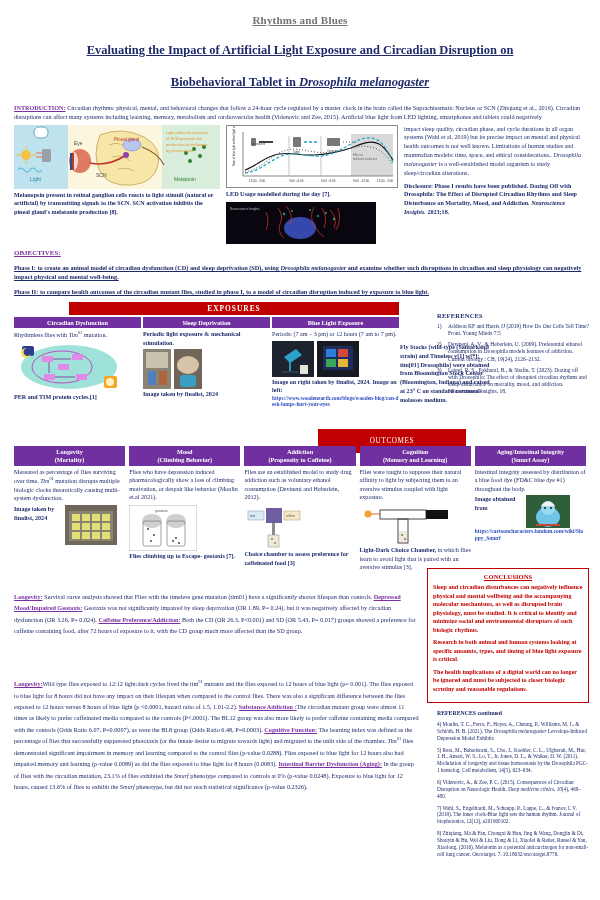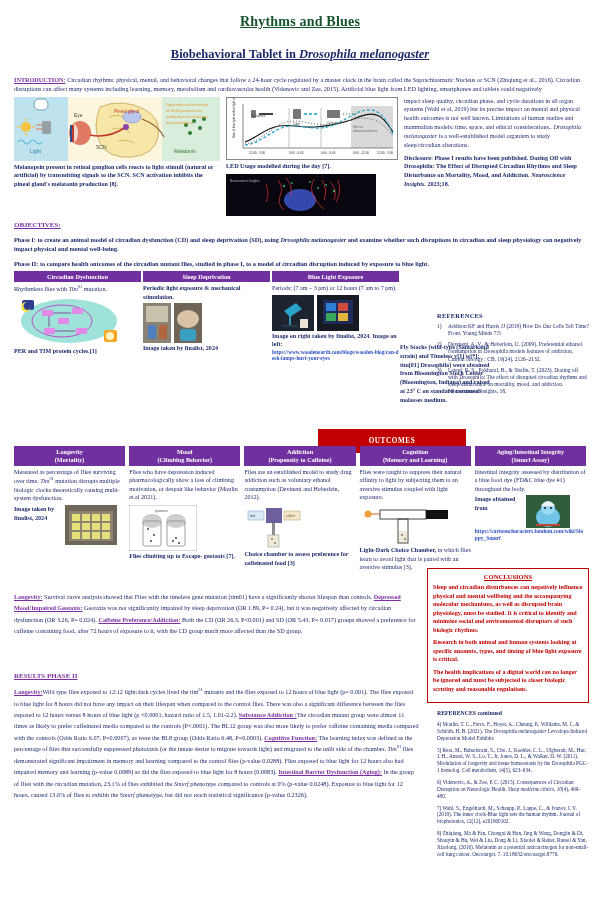--- a/index.html
+++ b/index.html
@@ -15,22 +15,22 @@
     overflow: hidden;
   }
   .poster {
     width: 600px; height: 900px;
     position: relative;
     padding: 0 14px;
   }
   
   .title-block { text-align: center; padding-top: 14px; }
   .t1 {
-    font-size: 14px; font-weight: bold; text-decoration: underline;
-    color: #14532d; letter-spacing: .2px;
+    font-size: 11px; font-weight: bold; text-decoration: underline;
+    color: #737373; letter-spacing: .2px;
   }
   .t2 {
     font-size: 12.5px; font-weight: bold; text-decoration: underline;
     color: #1f2a6b; margin-top: 17px; line-height: 1.2;
   }
   .t3 {
     font-size: 12.5px; font-weight: bold; text-decoration: underline;
     color: #1f2a6b; margin-top: 17px;
   }
   .t3 .ital { font-style: italic; }
@@ -66,21 +66,21 @@
   .fig-led {
     width: 172px; height: 63px; border: 1px solid #888; background:#fff;
     position: relative; overflow: hidden;
   }
   .fig-neuro {
     width: 150px; height: 42px; background:#08060c; position: relative; overflow:hidden;
     margin-top: 4px;
   }
 
   
-  .objectives { margin-top: 5px; }
+  .objectives { margin-top: 5px; text-decoration: underline; }
   .obj-p { font-size: 6.3px; font-weight: bold; margin-top: 6px; line-height:1.45; }
   .obj-p .ital { font-style: italic; }
 
   
   .method-head { margin-top: 9px; }
   .exposure-bar {
     margin: 5px 0 0 55px;
     width: 330px; height: 13px;
     background: #c00000; color:#fff;
     font-size: 7.4px; font-weight: bold; letter-spacing: 1px;
@@ -114,21 +114,21 @@
   .refs2 {
     position:absolute; left:437px; top:710px; width:152px;
   }
   .refs2-title { font-size:5.8px; font-weight:bold; }
   .ref2-item { font-size:5.2px; line-height:1.32; margin-top:5px; }
 
   
   .outcomes-bar {
     position:absolute; left:318px; top:429px;
     width: 148px; height: 24px; background:#c00000; color:#fff;
-    font-size:7.2px; font-weight:bold; letter-spacing:.6px;
+    font-size:7.2px; font-weight:normal; letter-spacing:.6px;
     display:flex; align-items:center; justify-content:center;
     font-variant: small-caps;
     text-align: right;
   }
   .outcome-cols {
     position:absolute; left:14px; top:446px; width: 572px;
     display:flex; gap:4px;
   }
   .oc { width: 112px; }
   .oc-hd {
@@ -158,20 +158,21 @@
   
   svg { display:block; }
 </style>
 </head>
 <body>
 
 <div class="poster">
 
   <div class="title-block">
     <div class="t1">Rhythms and Blues</div>
+    <div class="t2">Evaluating the Impact of Artificial Light Exposure and Circadian Disruption on</div>
     <div class="t3"><span>Biobehavioral Tablet in </span><span class="ital">Drosophila melanogaster</span></div>
   </div>
 
   <div class="intro">
     <span class="lead">INTRODUCTION:</span><span> Circadian rhythms: physical, mental, and behavioral changes that follow a 24-hour cycle regulated by a master clock in the brain called the Suprachiasmatic Nucleus or SCN (Zhiqiang et al., 2016). Circadian disruptions can affect many systems including learning, memory, metabolism and cardiovascular health (Videnovic and Zee, 2015). Artificial blue light from LED lighting, smartphones and tablets could negatively</span>
   </div>
 
   <div class="intro-row">
 
     <div class="col-left">
@@ -307,20 +308,21 @@
     <div class="sec-head">OBJECTIVES:</div>
     <div class="obj-p">
       <span>Phase I</span><span>: to create an animal model of circadian dysfunction (CD) and sleep deprivation (SD), using </span><span class="ital">Drosophila melanogaster</span><span> and examine whether such disruptions in circadian and sleep physiology can negatively impact physical and mental well-being.</span>
     </div>
     <div class="obj-p">
       <span>Phase II</span><span>: to compare health outcomes of the circadian mutant flies, studied in phase I, to a model of circadian disruption induced by exposure to blue light.</span>
     </div>
   </div>
 
 
+  <div class="exposure-bar">EXPOSURES</div>
 
   <div class="exposure-cols">
 
     <div class="exp-col">
       <div class="exp-hd">Circadian Dysfunction</div>
       <div class="exp-body">
         <span>Rhythmless flies with </span><span class="ital">Tim</span><span class="sup">01</span><span> mutation.</span>
         <div style="margin-top:2px;">
           <svg width="110" height="50" viewBox="0 0 110 50">
             <ellipse cx="55" cy="25" rx="48" ry="22" fill="#7fd8cd" opacity=".75"></ellipse>
@@ -557,21 +559,20 @@
     <div class="conc-p">The health implications of a digital world can no longer be ignored and must be subjected to closer biologic scrutiny and reasonable regulations.</div>
   </div>
 
   <div class="results1">
     <div class="res-body">
       <span class="res-lbl">Longevity:</span><span> Survival curve analysis showed that Flies with the timeless gene mutation (tim01) have a significantly shorter lifespan than controls. </span><span class="res-lbl">Depressed Mood/Impaired Geotaxis:</span><span>  Geotaxis was not significantly impaired by sleep deprivation (OR 1.89, P= 0.24), but it was negatively affected by circadian dysfunction (OR 3.26, P= 0.024). </span><span class="res-lbl">Caffeine Preference/Addiction:</span><span> Both the CD (OR 26.3, P&lt;0.001) and SD (OR 5.43, P= 0.017) groups showed a preference for caffeine containing food, after 72 hours of exposure to it, with the CD group much more affected than the SD group.</span>
     </div>
   </div>
 
   <div class="results2">
-    <div class="sec-head">RESULTS PHASE II</div>
     <div class="res-body">
       <span class="res-lbl">Longevity:</span><span>Wild type flies exposed to 12:12 light:dark cycles lived the tim</span><span class="sup">01</span><span> mutants and the flies exposed to 12 hours of blue light (p= 0.001). The flies exposed to blue light for 8 hours did not have any impact on their lifespan when compared to the control flies. There was also a significant difference between the flies exposed to 12 hours versus 8 hours of blue light (p &lt;0.0001, hazard ratio of 1.5, 1.01-2.2). </span><span class="res-lbl">Substance Addiction :</span><span>The circadian mutant group were almost 11 times as likely to prefer caffeinated media compared to the controls (P&lt;.0001).  The BL12 group was also more likely to prefer caffeine containing media compared with the controls (Odds Ratio 6.07, P=0.0007), as were the BL8 group (Odds Ratio 6.48, P=0.0003). </span><span class="res-lbl">Cognitive Function:</span><span> The learning index was defined as the percentage of flies that successfully suppressed phototaxis (or the innate desire to migrate towards light) and migrated to the unlit side of the chamber. </span><span class="ital">Tim</span><span class="sup">01</span><span> flies demonstrated significant impairment in memory and learning compared to the control flies (p-value 0.0288). Flies exposed to blue light for 12 hours also had impaired memory and learning (p-value 0.0089) as did the flies exposed to blue light for 8 hours (0.0083). </span><span class="res-lbl">Intestinal Barrier Dysfunction (Aging):</span><span> In the group of flies with the circadian mutation, 23.1% of flies exhibited the </span><span class="ital">Smurf</span><span> phenotype compared to controls at 0% (p-value 0.0248). Exposure to blue light for 12 hours, caused 13.6% of flies to exhibit the </span><span class="ital">Smurf</span><span> phenotype, but did not reach statistical significance (p-value 0.2326).</span>
     </div>
   </div>
 
   <div class="refs2">
     <div class="refs2-title">REFERENCES continued</div>
     <div class="ref2-item">
       <span>4) Moulin, T. C., Ferro, F., Hoyer, A., Cheung, P., Williams, M. J., &amp; Schiöth, H. B. (2021). The </span><span class="ital">Drosophila melanogaster</span><span> Levodopa-Induced Depression Model Exhibits</span>
     </div>

